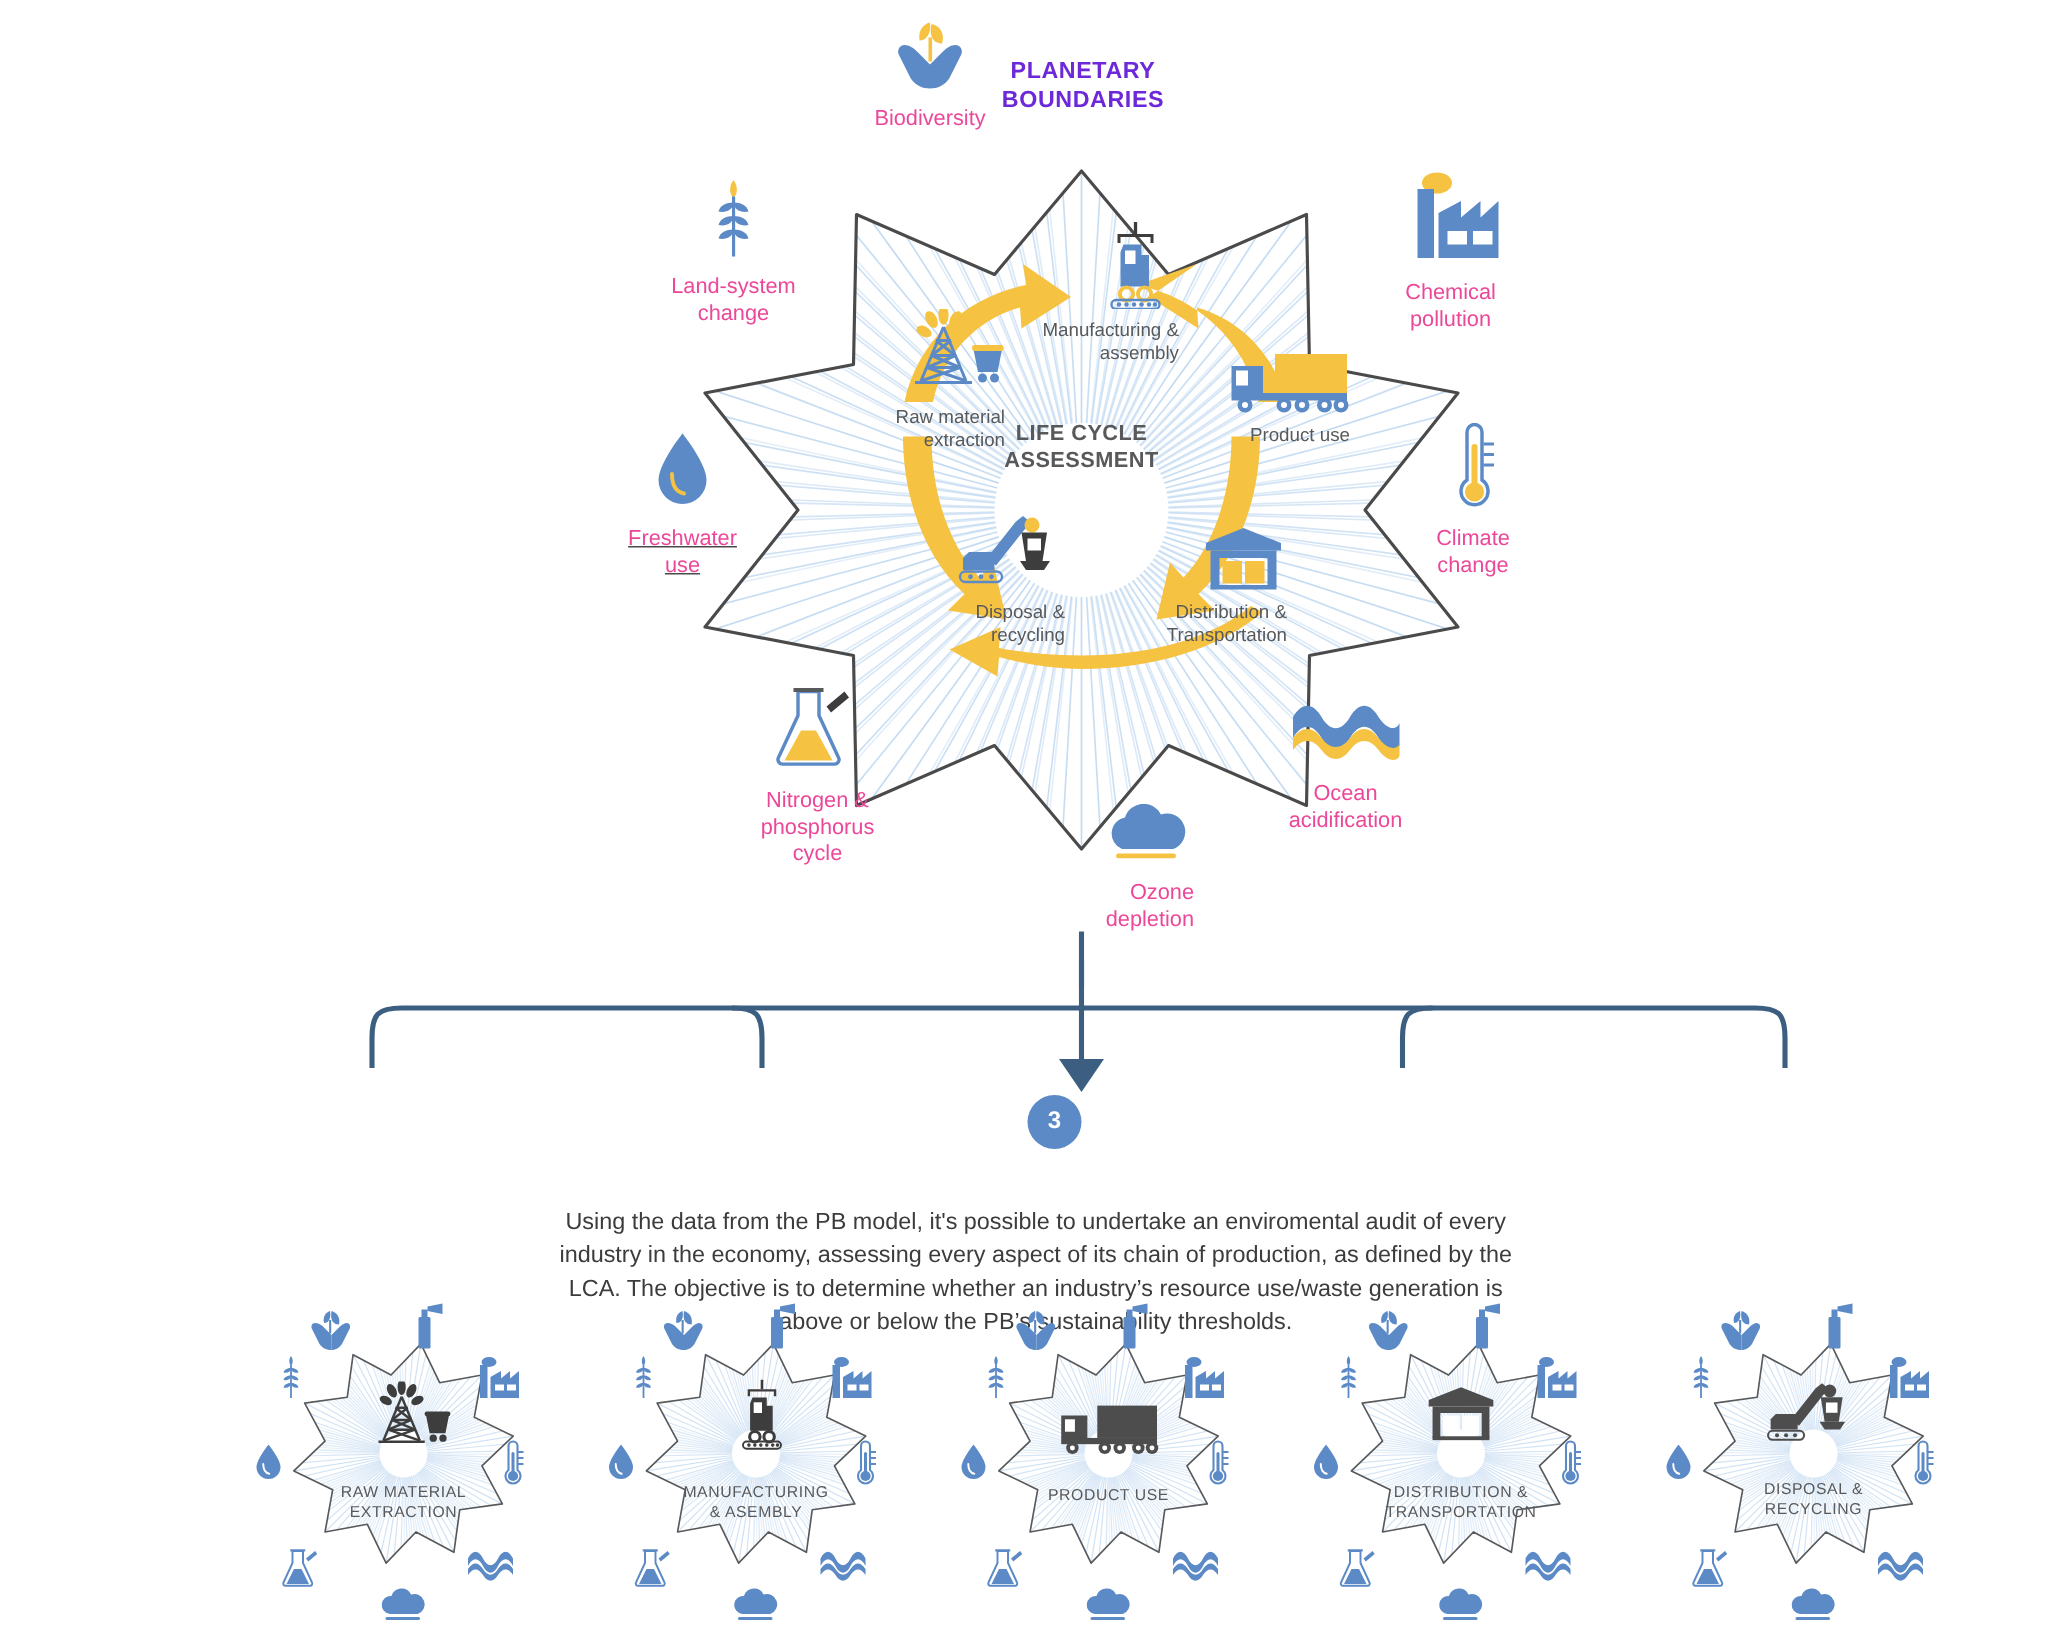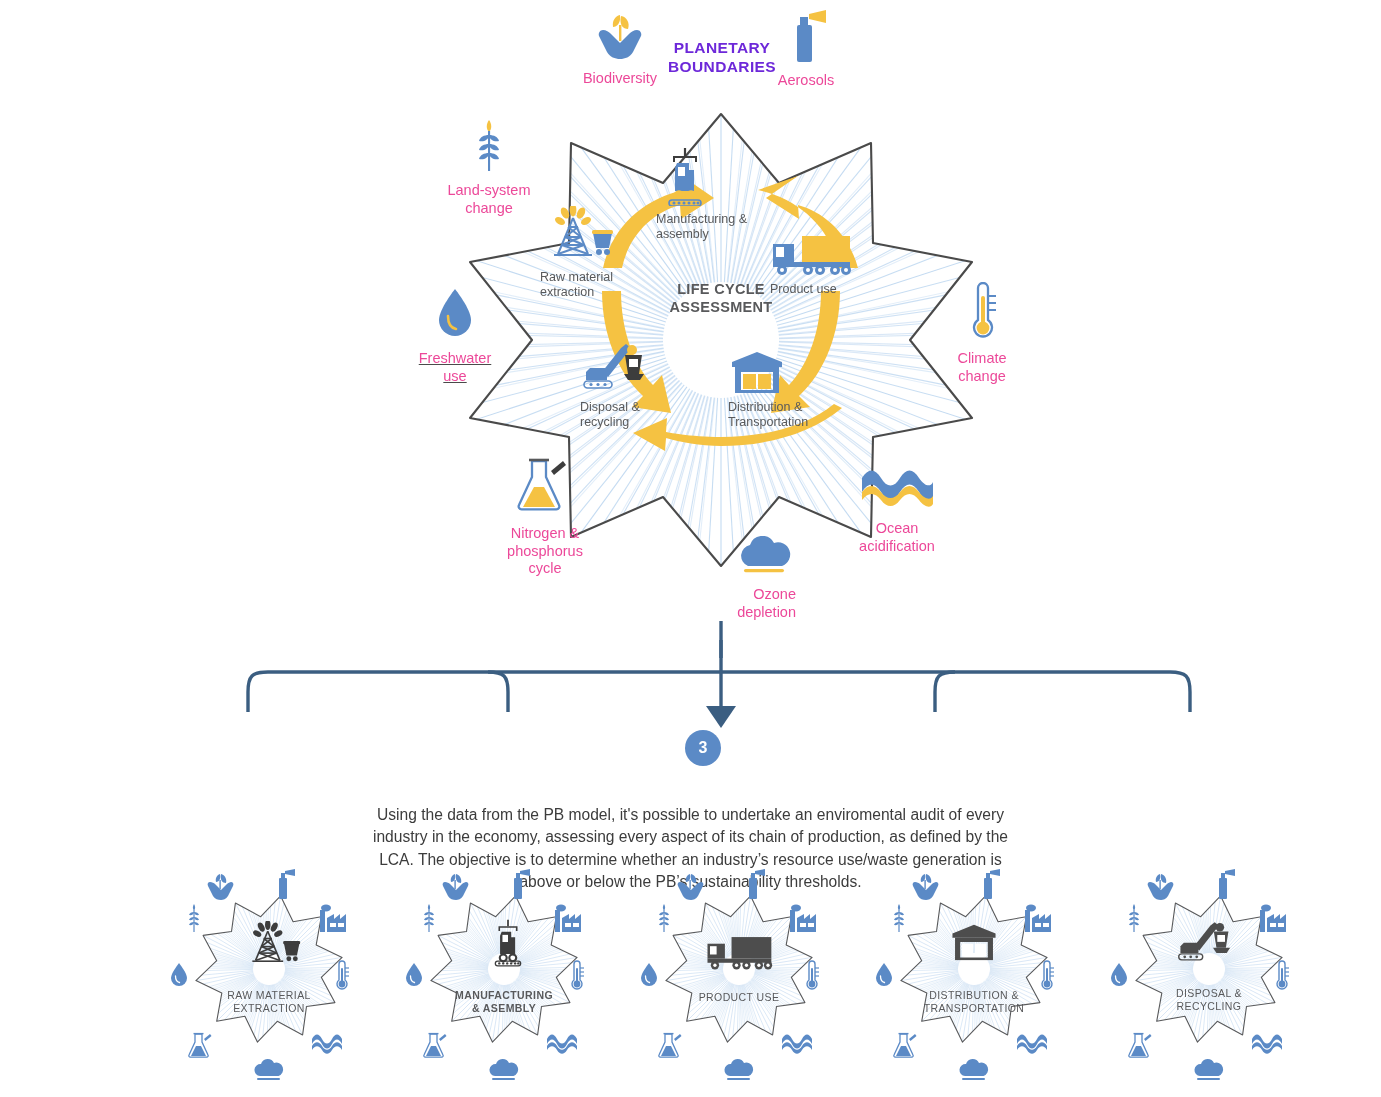--- a/index.html
+++ b/index.html
@@ -28,21 +28,21 @@
   .pb-title{
     position:absolute;text-align:center;width:220px;
     font-size:15.5px;font-weight:bold;letter-spacing:.4px;
     line-height:1.25;color:#6d28d9;
   }
   .lca-title{
     position:absolute;text-align:center;width:200px;
     font-size:14.5px;font-weight:bold;letter-spacing:.3px;
     line-height:1.25;color:#58595b;
   }
-  .lc-node{position:absolute;text-align:left;width:130px;}
+  .lc-node{position:absolute;text-align:right;width:130px;}
   .lc-node .lc-icon{display:block;margin:0 auto 2px auto;}
   .lc-node .lc-label{font-size:12.5px;line-height:1.2;color:#58595b;}
 
   
   #connector{left:0;top:630px;width:1381px;height:140px;}
 
   
   #step-badge{
     left:703px;top:730px;width:36px;height:36px;border-radius:50%;
     background:#5b8ac6;color:#ffffff;
@@ -318,33 +318,36 @@
                    L20,24 C18,22 15,20 12,20 Z" fill="#5b8ac6"></path>
           <path d="M46,20 C49,20 51,23 50,26 L42,42 C39,47 34,49 29,49 L29,33
                    L38,24 C40,22 43,20 46,20 Z" fill="#5b8ac6"></path>
         </svg>
       </span>
       <div class="pb-label">
         <div>Biodiversity</div>
       </div>
     </div>
 
-    <div class="pb-node" style="left:731px;top:10px;">
+
+    <div class="pb-node" style="left:892px;top:112px;">
       <span class="pb-icon">
-        <svg width="50" height="54" viewBox="0 0 50 54">
-          <rect x="16" y="15" width="15" height="37" rx="2" fill="#5b8ac6"></rect>
-          <rect x="19" y="7" width="8" height="9" fill="#5b8ac6"></rect>
-          <path d="M28,4 L45,0 L45,13 L28,9 Z" fill="#f5c242"></path>
+        <svg width="76" height="66" viewBox="0 0 76 66">
+          <ellipse cx="29" cy="10" rx="10" ry="7" fill="#f5c242"></ellipse>
+          <rect x="16" y="14" width="11" height="46" fill="#5b8ac6"></rect>
+          <path d="M30,30 L30,60 L70,60 L70,22 L58,33 L58,22 L45,33 L45,22 Z" fill="#5b8ac6"></path>
+          <rect x="36" y="42" width="13" height="9" fill="#ffffff"></rect>
+          <rect x="53" y="42" width="13" height="9" fill="#ffffff"></rect>
         </svg>
       </span>
       <div class="pb-label">
-        <div>Aerosols</div>
+        <div>Chemical</div>
+        <div>pollution</div>
       </div>
     </div>
-
 
     <div class="pb-node" style="left:907px;top:282px;">
       <span class="pb-icon">
         <svg width="36" height="60" viewBox="0 0 36 60">
           <path d="M14,6 a5,5 0 0 1 10,0 L24,38 a9,9 0 1 1 -10,0 Z" fill="#ffffff" stroke="#5b8ac6" stroke-width="2.3"></path>
           <circle cx="19" cy="46" r="6.4" fill="#f5c242"></circle>
           <rect x="17" y="14" width="4" height="30" rx="2" fill="#f5c242"></rect>
           <line x1="25" y1="14" x2="32" y2="14" stroke="#5b8ac6" stroke-width="2"></line>
           <line x1="25" y1="21" x2="32" y2="21" stroke="#5b8ac6" stroke-width="2"></line>
           <line x1="25" y1="28" x2="32" y2="28" stroke="#5b8ac6" stroke-width="2"></line>
@@ -1090,21 +1093,21 @@
           <g fill="#3d3d3d">
             <circle cx="18" cy="57" r="1.5"></circle>
               <circle cx="23" cy="57" r="1.5"></circle>
             <circle cx="28" cy="57" r="1.5"></circle>
               <circle cx="33" cy="57" r="1.5"></circle>
             <circle cx="38" cy="57" r="1.5"></circle>
               <circle cx="42" cy="57" r="1.5"></circle>
           </g>
         </svg>
       </span>
-      <div class="mini-label" style="top:124px;font-weight:bold;">
+      <div class="mini-label" style="top:124px;">
         <div>MANUFACTURING</div>
         <div>&amp; ASEMBLY</div>
       </div>
     </div>
 
     <div class="mini-card" style="left:617px;">
       <svg width="244" height="232" viewBox="0 0 244 232" class="mini-star">
         <defs>
             <clipPath id="mc3">
               <path class="ministar-path" d="M133.6,30.9 L146.1,56.8 L174.3,51.7 L169.2,79.9 L195.1,92.4 L174.3,112.3 L187.9,137.6 L159.5,141.5 L155.6,169.9 L130.3,156.3 L110.4,177.1 L97.9,151.2 L69.7,156.3 L74.8,128.1 L48.9,115.6 L69.7,95.7 L56.1,70.4 L84.5,66.5 L88.4,38.1 L113.7,51.7 Z"></path>

